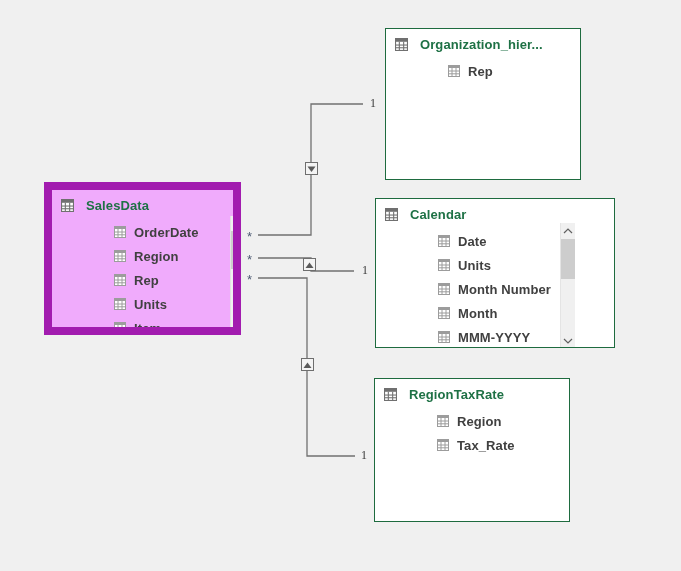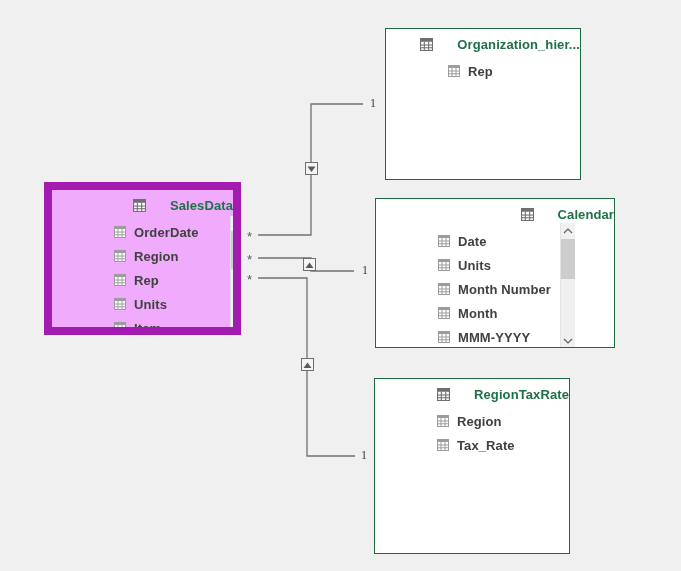--- a/index.html
+++ b/index.html
@@ -47,23 +47,22 @@
   .table-card.selected {
     border: 8px solid #a21caf;
     background: #f0abfc;
   }
 
   .table-header {
     display: flex;
     align-items: center;
     height: 30px;
     padding-left: 9px;
-    gap: 24px;
+    gap: 12px;
     box-sizing: border-box;
-    justify-content: flex-end;
   }
   .table-title {
     color: #1e7145;
     font-size: 13px;
     font-weight: bold;
     white-space: nowrap;
     letter-spacing: .1px;
   }
 
   .field-list {
@@ -373,21 +372,21 @@
   </svg>
           </div>
           <div class="sb-thumb" style="top: 16px; height: 40px;"></div>
           <div class="sb-arrow down">
             <svg width="10" height="6" viewBox="0 0 10 6" aria-hidden="true">
     <polyline points="1,1 5,5 9,1" fill="none" stroke="#606060" stroke-width="1.2"></polyline>
   </svg>
           </div>
         </div>
       </div>
-      <div class="table-card normal" style="left: 374px; top: 378px; width: 196px; height: 176px;">
+      <div class="table-card normal" style="left: 374px; top: 378px; width: 196px; height: 144px;">
         <div class="table-header">
           <span>
             <svg class="grid-icon" width="13" height="13" viewBox="0 0 12 12" aria-hidden="true">
     <rect x="0.5" y="0.5" width="11" height="11" fill="#ffffff" stroke="#707070" stroke-width="1"></rect>
     <rect x="0.5" y="0.5" width="11" height="3" fill="#707070"></rect>
     <line x1="0.5" y1="6.5" x2="11.5" y2="6.5" stroke="#707070" stroke-width="1"></line>
     <line x1="0.5" y1="9" x2="11.5" y2="9" stroke="#707070" stroke-width="1"></line>
     <line x1="4" y1="3.5" x2="4" y2="11.5" stroke="#707070" stroke-width="1"></line>
     <line x1="8" y1="3.5" x2="8" y2="11.5" stroke="#707070" stroke-width="1"></line>
   </svg>

